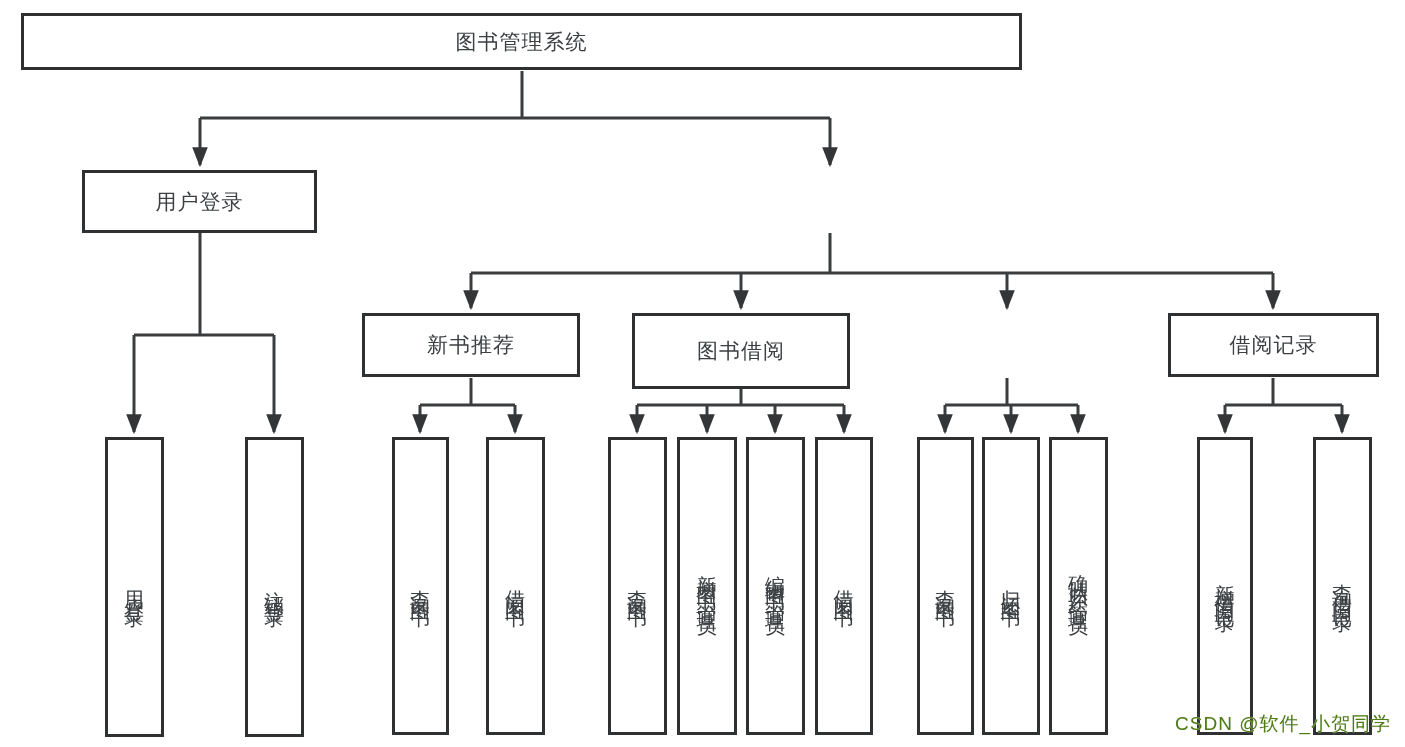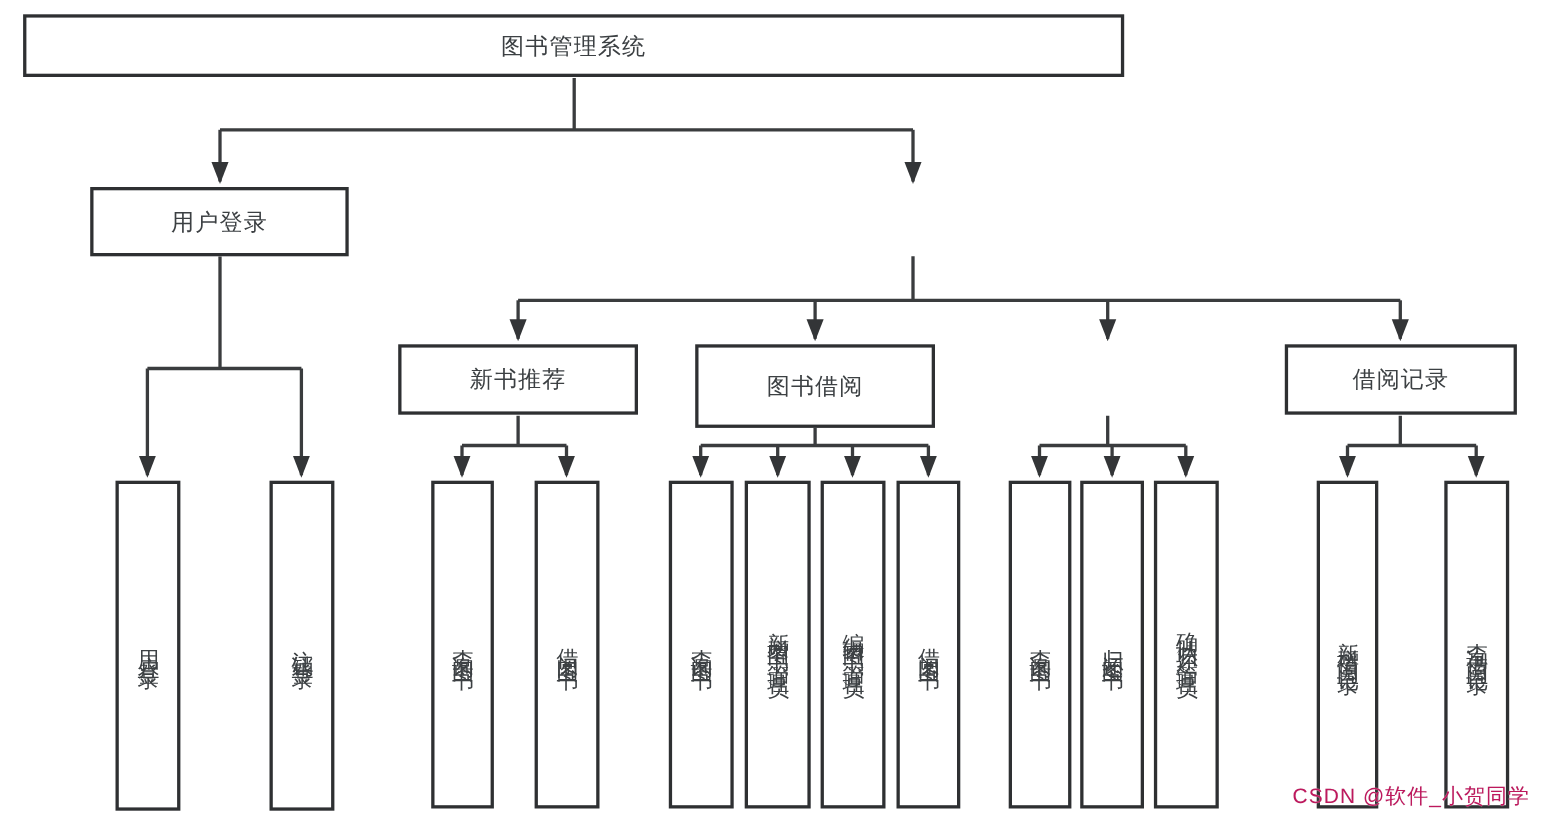--- a/index.html
+++ b/index.html
@@ -32,21 +32,21 @@
     letter-spacing:6px;
     line-height:1;
     white-space:normal;
   }
   .watermark{
     position:absolute;
     z-index:3;
     right:14px;
     bottom:10px;
     font-size:19px;
-    color:#be185d;
+    color:#4d7c0f;
     letter-spacing:1px;
     text-shadow:0 0 1px #e6e6e6;
   }
 </style>
 </head>
 <body>
 
 <div id="canvas">
 
   <svg id="wires" width="1405" height="747" viewBox="0 0 1405 747">

